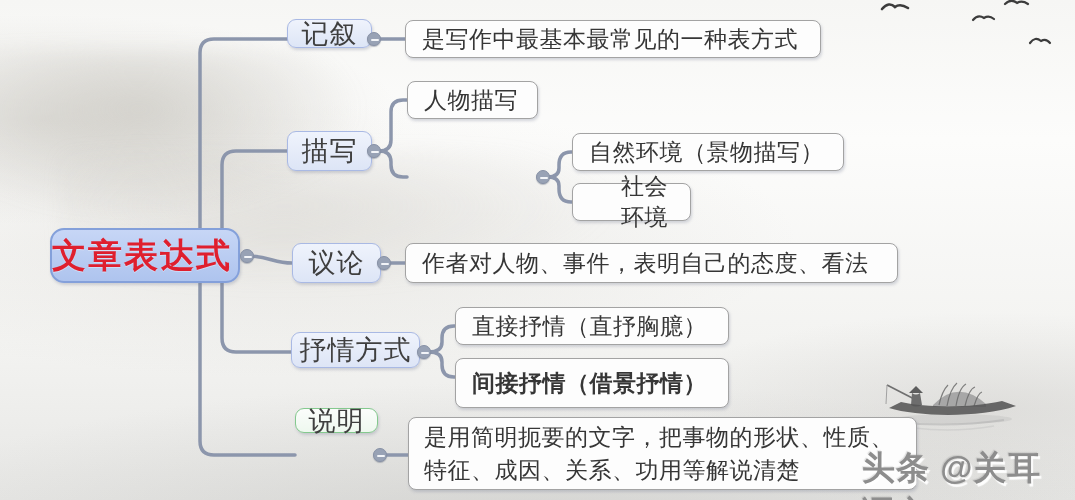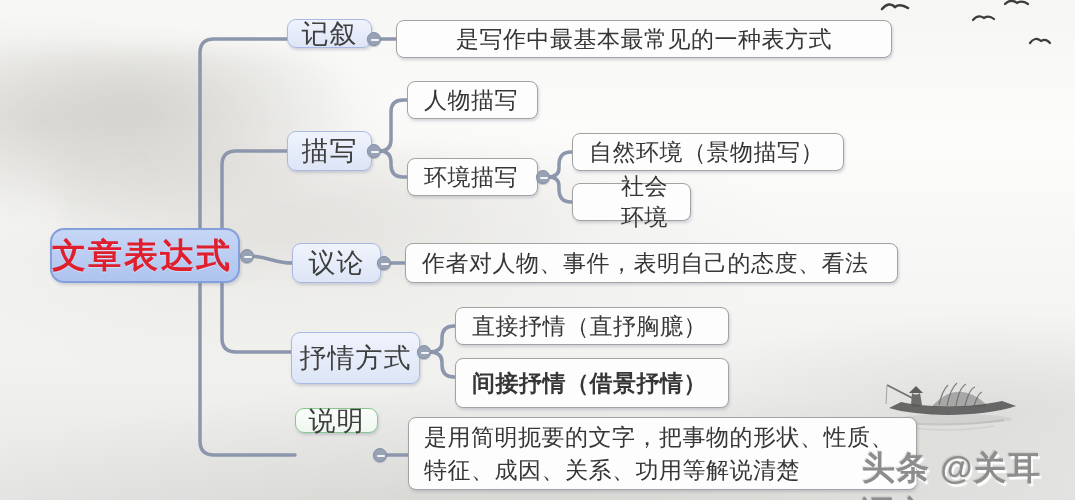--- a/index.html
+++ b/index.html
@@ -97,48 +97,45 @@
     </g>
   </svg>
 
   <div class="node root" style="left:50px; top:228px; width:190px; height:55px;">
     <span>文章表达式</span>
   </div>
 
   <div class="node branch" style="left:287px; top:19px; width:85px; height:29px;">
     <span>记叙</span>
   </div>
-  <div class="node leaf" style="left:396px; top:20px; width:496px; height:38px;justify-content:center;">
+  <div class="node leaf" style="left:405px; top:20px; width:416px; height:38px;">
     <span>是写作中最基本最常见的一种表方式</span>
   </div>
 
   <div class="node branch" style="left:287px; top:131px; width:85px; height:40px;">
     <span>描写</span>
   </div>
   <div class="node leaf" style="left:407px; top:81px; width:131px; height:38px;">
     <span>人物描写</span>
-  </div>
-  <div class="node leaf" style="left:407px; top:158px; width:131px; height:38px;">
-    <span>环境描写</span>
   </div>
   <div class="node leaf" style="left:572px; top:133px; width:272px; height:38px;">
     <span>自然环境（景物描写）</span>
   </div>
   <div class="node leaf" style="left:572px; top:183px; width:119px; height:38px;padding-left:48px;">
     <span>社会环境</span>
   </div>
 
   <div class="node branch" style="left:292px; top:243px; width:89px; height:40px;">
     <span>议论</span>
   </div>
   <div class="node leaf" style="left:405px; top:243px; width:493px; height:40px;">
     <span>作者对人物、事件，表明自己的态度、看法</span>
   </div>
 
-  <div class="node branch" style="left:291px; top:332px; width:129px; height:52px;">
+  <div class="node branch" style="left:291px; top:332px; width:129px; height:36px;">
     <span>抒情方式</span>
   </div>
   <div class="node leaf" style="left:455px; top:307px; width:274px; height:38px;">
     <span>直接抒情（直抒胸臆）</span>
   </div>
   <div class="node leaf" style="left:455px; top:358px; width:274px; height:50px;font-weight:bold;">
     <span>间接抒情（借景抒情）</span>
   </div>
 
   <div class="node branch" style="left:295px; top:408px; width:83px; height:25px; border-color:#84c98e; background:linear-gradient(180deg,#fbfdfb,#eef8ef);text-align:center;">

